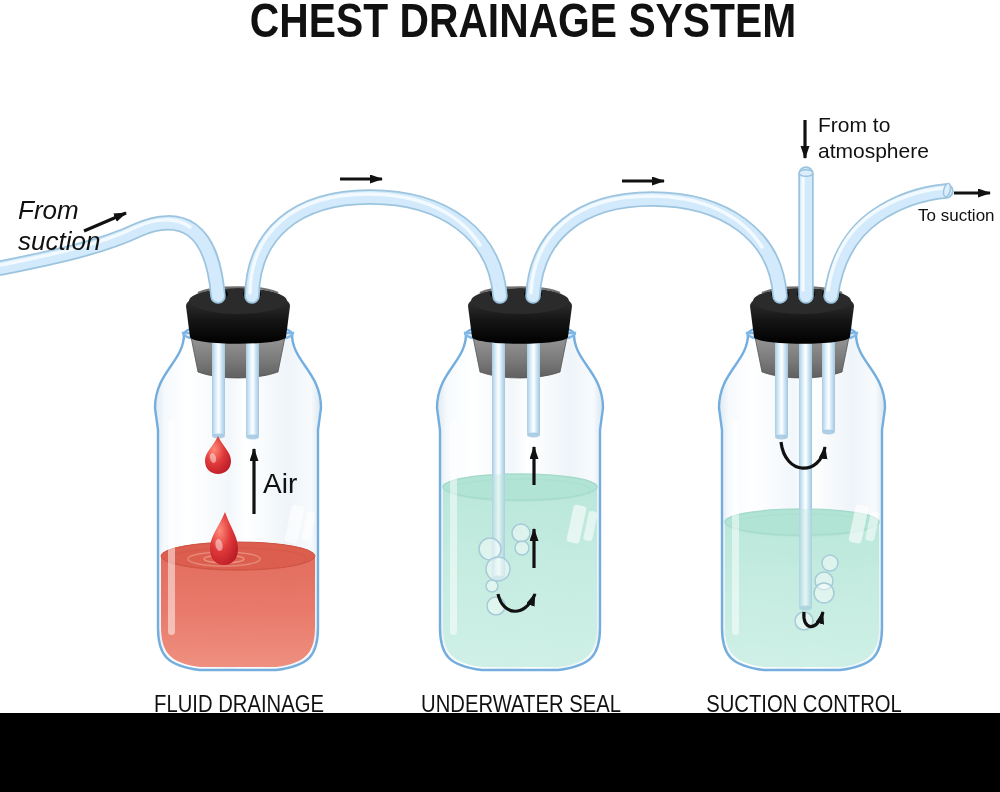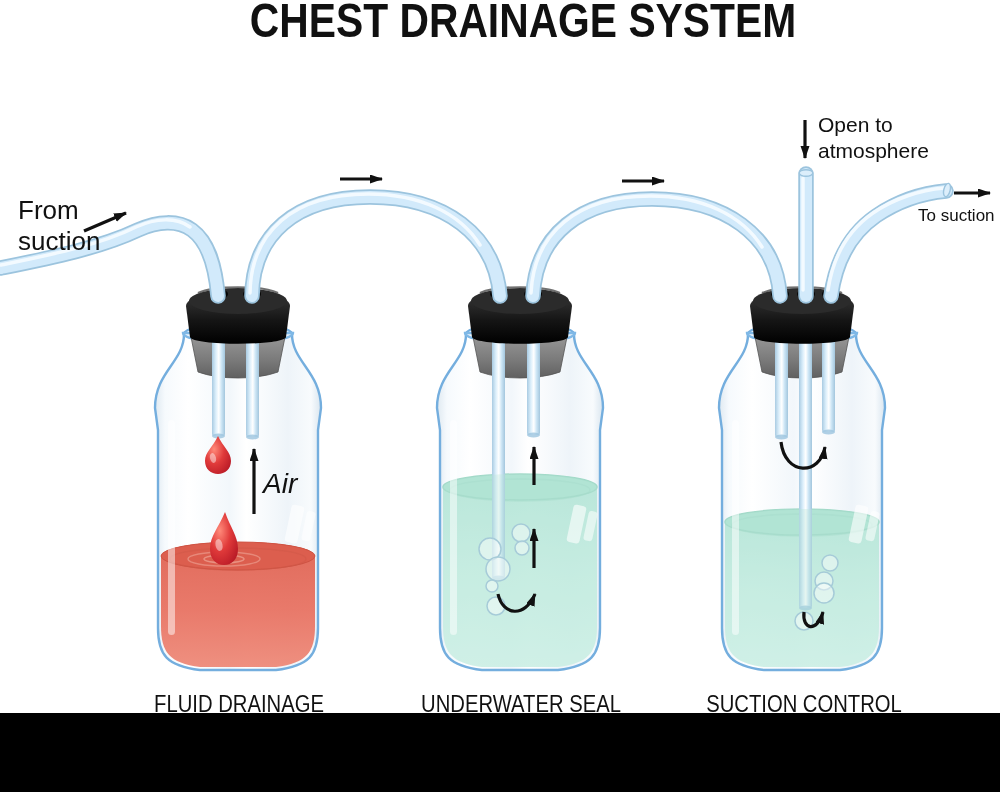--- a/index.html
+++ b/index.html
@@ -213,29 +213,29 @@
     <path d="M 84 231 L 126 213" marker-end="url(#ah)"></path>
     <path d="M 340 179 L 382 179" marker-end="url(#ah)"></path>
     <path d="M 622 181 L 664 181" marker-end="url(#ah)"></path>
     <path d="M 805 120 L 805 158" marker-end="url(#ah)"></path>
     <path d="M 954 193 L 990 193" marker-end="url(#ah)"></path>
   </g>
 </svg>
 
 <div class="lbl title">CHEST DRAINAGE SYSTEM</div>
 
-<div class="lbl ann" style="left:18px;top:195px;">
+<div class="lbl ann" style="left:18px;top:195px;font-style:italic;">
   <div>From</div>
   <div>suction</div>
 </div>
 
-<div class="lbl" style="left:263px;top:468px;font-size:28px;font-style:italic;">Air</div>
+<div class="lbl" style="left:263px;top:468px;font-size:28px;">Air</div>
 
 <div class="lbl" style="left:818px;top:112px;font-size:21px;line-height:1.25;">
-  <div>Open to</div>
+  <div>From to</div>
   <div>atmosphere</div>
 </div>
 
 <div class="lbl" style="left:918px;top:206px;font-size:17px;">To suction</div>
 
 <div class="lbl bottle-label" style="left:89px;top:691px;">FLUID DRAINAGE</div>
 <div class="lbl bottle-label" style="left:371px;top:691px;">UNDERWATER SEAL</div>
 <div class="lbl bottle-label" style="left:654px;top:691px;">SUCTION CONTROL</div>
 
 <div class="footer">

